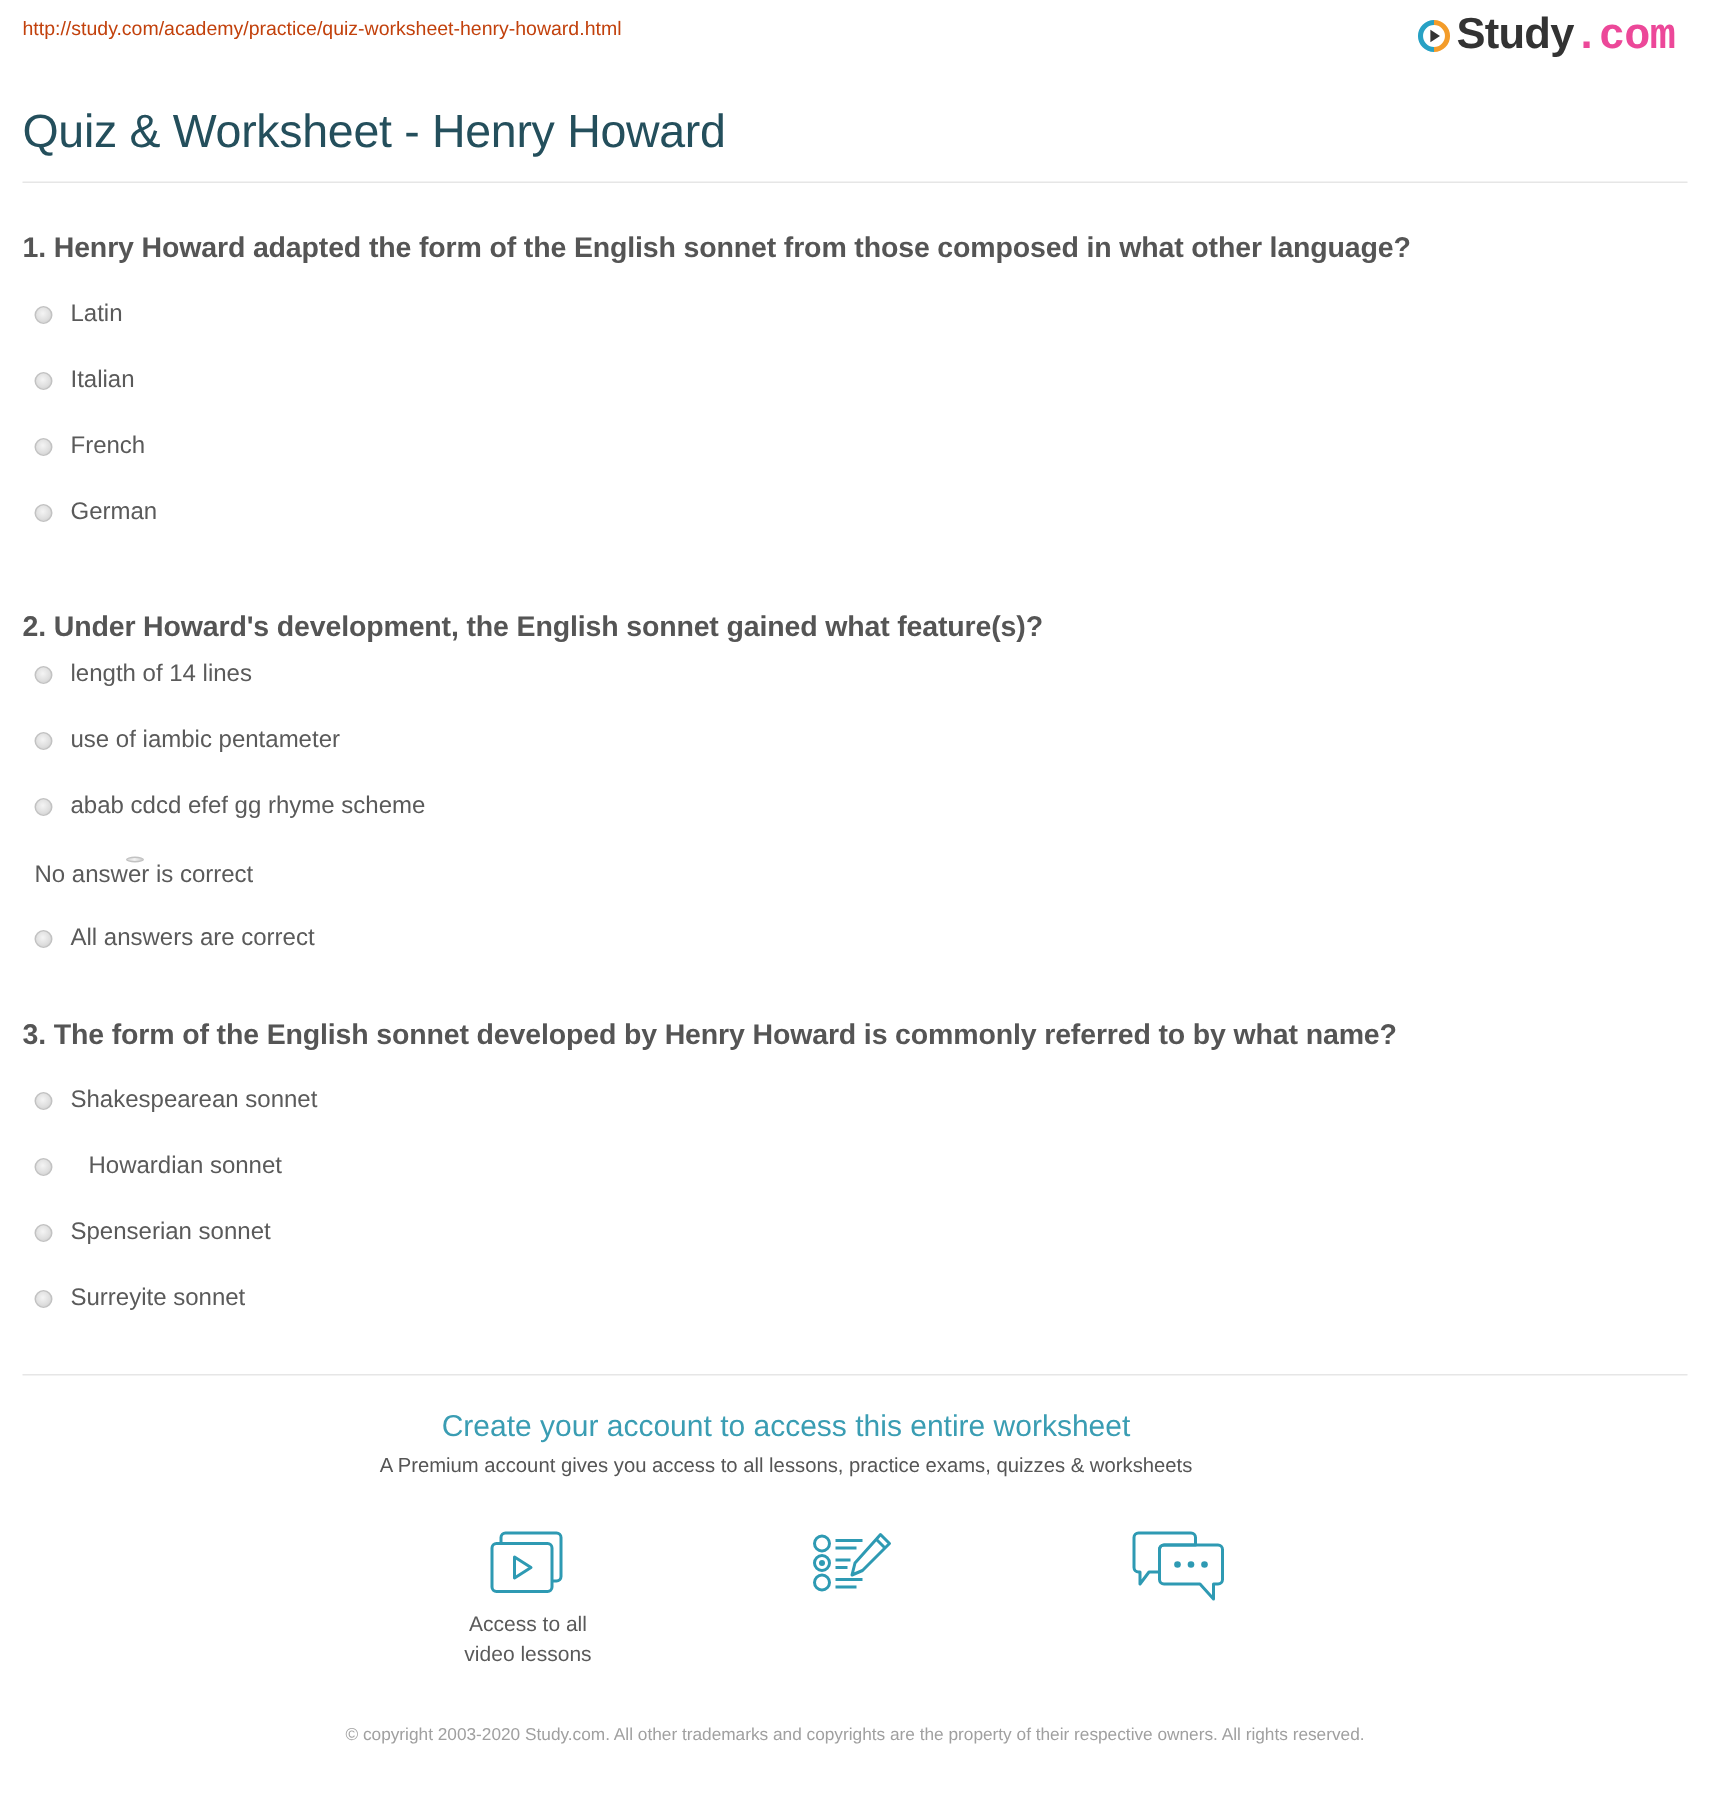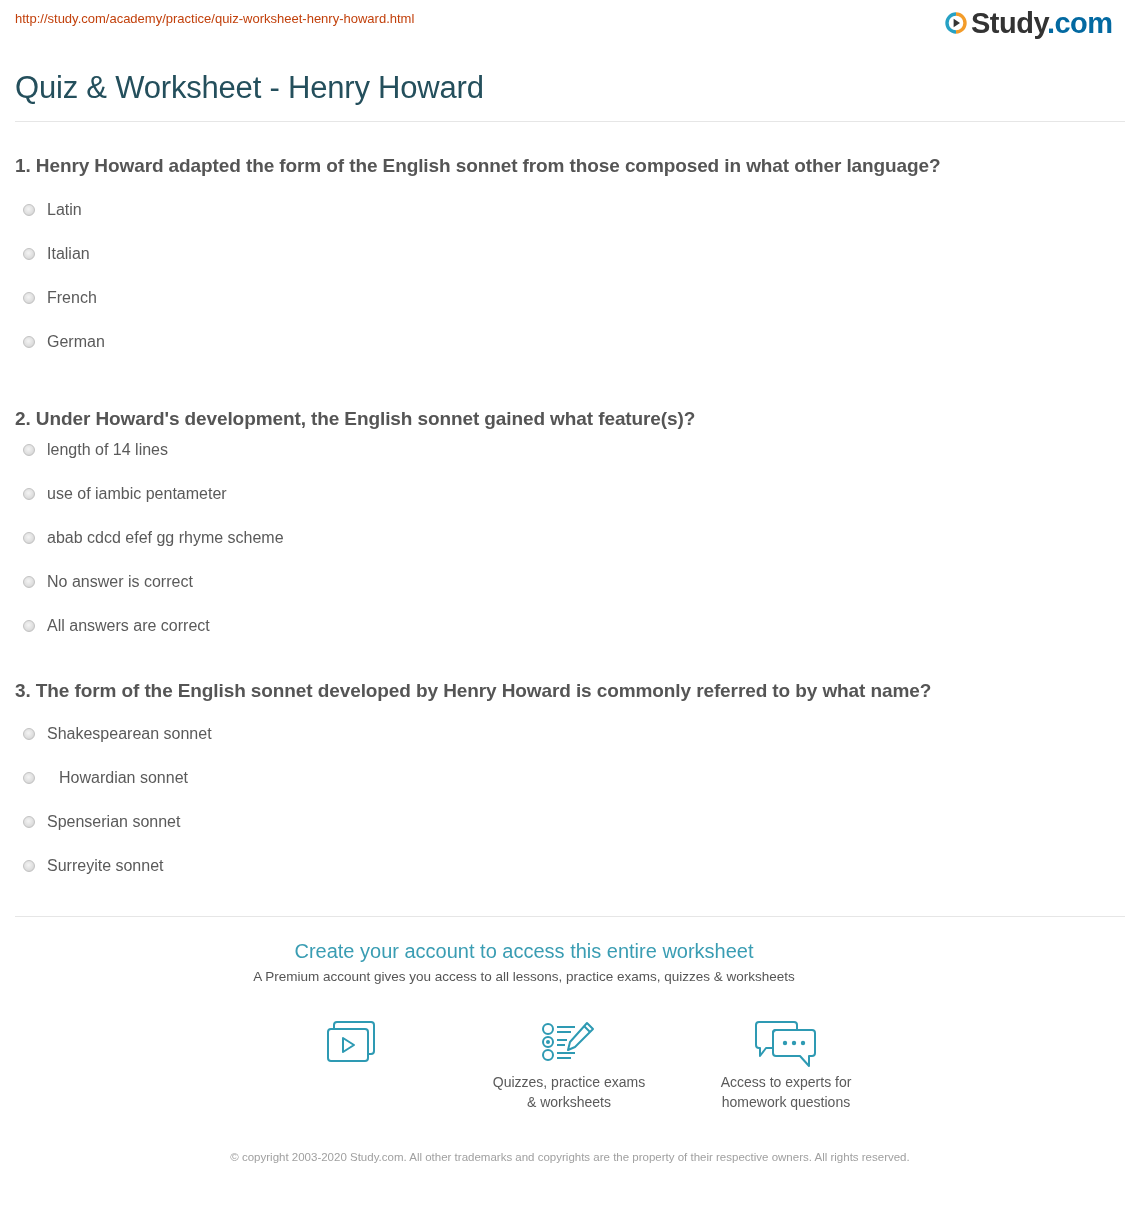--- a/index.html
+++ b/index.html
@@ -4,21 +4,21 @@
 <style>
   * { box-sizing: border-box; margin: 0; padding: 0; }
   html, body { width: 1140px; height: 1213px; background: #ffffff; }
   body { font-family: "Liberation Sans", "DejaVu Sans", sans-serif; color: #505050; position: relative; overflow: hidden; }
 
   .url { position: absolute; left: 15px; top: 11px; font-size: 13px; color: #c2410c; }
 
   .logo { position: absolute; left: 945px; top: 8px; display: flex; align-items: center; }
   .logo-mark { width: 22px; height: 22px; position: relative; margin-right: 4px; }
   .logo-text { font-size: 29px; font-weight: 600; color: #333333; letter-spacing: -0.5px; line-height: 30px; }
-  .logo-dot { color: #0369a1; }
+  .logo-dot { color: #ec4899; font-family: Liberation Mono, monospace; }
 
   .page-title { position: absolute; left: 15px; top: 70px; font-size: 31px; font-weight: 400; color: #244f5c; letter-spacing: -0.2px; }
   .hr { position: absolute; left: 15px; width: 1110px; height: 1px; background: #e6e6e6; }
 
   .question { position: absolute; left: 15px; font-size: 19px; font-weight: 700; color: #555555; letter-spacing: -0.1px; white-space: nowrap; }
   .option { position: absolute; left: 23px; display: flex; align-items: center; height: 22px; }
   .radio { width: 12px; height: 12px; border-radius: 50%; background: radial-gradient(circle at 45% 40%, #f4f4f4 0%, #dedede 60%, #c6c6c6 100%); border: 1px solid #c2c2c2; margin-right: 12px; }
   .option-label { font-size: 16px; color: #5a5a5a; }
 
   .cta { position: absolute; left: 0; width: 1048px; text-align: center; }
@@ -74,21 +74,21 @@
     <span class="option-label">length of 14 lines</span>
   </label>
 <label class="option" style="top:483px;">
     <span class="radio"></span>
     <span class="option-label">use of iambic pentameter</span>
   </label>
 <label class="option" style="top:527px;">
     <span class="radio"></span>
     <span class="option-label">abab cdcd efef gg rhyme scheme</span>
   </label>
-<label class="option" style="top:571px;">
+<label class="option" style="top:571px;flex-direction:column;">
     <span class="radio"></span>
     <span class="option-label">No answer is correct</span>
   </label>
 <label class="option" style="top:615px;">
     <span class="radio"></span>
     <span class="option-label">All answers are correct</span>
   </label>
 
 <div class="question" style="top:680px;">3. The form of the English sonnet developed by Henry Howard is commonly referred to by what name?</div>
 <label class="option" style="top:723px;">
@@ -112,50 +112,46 @@
 
 <div class="cta cta-title">Create your account to access this entire worksheet</div>
 <div class="cta cta-sub">A Premium account gives you access to all lessons, practice exams, quizzes &amp; worksheets</div>
 
 <div class="feature" style="left:252px;">
   <svg width="52" height="44" viewBox="0 0 52 44">
     <rect x="8" y="2" width="40" height="32" rx="3" fill="#ffffff" stroke="#2e9ab3" stroke-width="2"></rect>
     <rect x="2" y="9" width="40" height="32" rx="3" fill="#ffffff" stroke="#2e9ab3" stroke-width="2"></rect>
     <path d="M17 18 L28 25 L17 32 Z" fill="none" stroke="#2e9ab3" stroke-width="2" stroke-linejoin="round"></path>
   </svg>
+  <div class="feature-label">
+      <div>Access to all</div>
+      <div>video lessons</div>
+    </div>
 </div>
 
 <div class="feature" style="left:469px;">
   <svg width="56" height="44" viewBox="0 0 56 44">
     <circle cx="7" cy="9" r="5" fill="none" stroke="#2e9ab3" stroke-width="2"></circle>
     <circle cx="7" cy="22" r="5" fill="none" stroke="#2e9ab3" stroke-width="2"></circle>
     <circle cx="7" cy="22" r="2" fill="#2e9ab3"></circle>
     <circle cx="7" cy="35" r="5" fill="none" stroke="#2e9ab3" stroke-width="2"></circle>
     <line x1="16" y1="7" x2="34" y2="7" stroke="#2e9ab3" stroke-width="2"></line>
     <line x1="16" y1="12" x2="30" y2="12" stroke="#2e9ab3" stroke-width="2"></line>
     <line x1="16" y1="20" x2="26" y2="20" stroke="#2e9ab3" stroke-width="2"></line>
     <line x1="16" y1="25" x2="24" y2="25" stroke="#2e9ab3" stroke-width="2"></line>
     <line x1="16" y1="33" x2="34" y2="33" stroke="#2e9ab3" stroke-width="2"></line>
     <line x1="16" y1="38" x2="30" y2="38" stroke="#2e9ab3" stroke-width="2"></line>
     <path d="M46 3 L52 9 L34 27 L27 30 L29 22 Z" fill="none" stroke="#2e9ab3" stroke-width="2" stroke-linejoin="round"></path>
     <line x1="43" y1="6" x2="49" y2="12" stroke="#2e9ab3" stroke-width="2"></line>
   </svg>
-  <div class="feature-label">
-      <div>Quizzes, practice exams</div>
-      <div>&amp; worksheets</div>
-    </div>
 </div>
 
 <div class="feature" style="left:686px;">
   <svg width="64" height="50" viewBox="0 0 64 50">
     <path d="M5 2 H40 a3 3 0 0 1 3 3 V10 H22 a3 3 0 0 0 -3 3 V28 H12 L6 36 V28 H5 a3 3 0 0 1 -3 -3 V5 a3 3 0 0 1 3 -3 Z" fill="none" stroke="#2e9ab3" stroke-width="2" stroke-linejoin="round"></path>
     <path d="M22 10 H58 a3 3 0 0 1 3 3 V33 a3 3 0 0 1 -3 3 H55 V46 L46 36 H22 a3 3 0 0 1 -3 -3 V13 a3 3 0 0 1 3 -3 Z" fill="none" stroke="#2e9ab3" stroke-width="2" stroke-linejoin="round"></path>
     <circle cx="31" cy="23" r="2.2" fill="#2e9ab3"></circle>
     <circle cx="40" cy="23" r="2.2" fill="#2e9ab3"></circle>
     <circle cx="49" cy="23" r="2.2" fill="#2e9ab3"></circle>
   </svg>
-  <div class="feature-label" style="margin-top:2px;">
-      <div>Access to experts for</div>
-      <div>homework questions</div>
-    </div>
 </div>
 
 <div class="footer">© copyright 2003-2020 Study.com. All other trademarks and copyrights are the property of their respective owners. All rights reserved.</div>
 
 </body></html>

